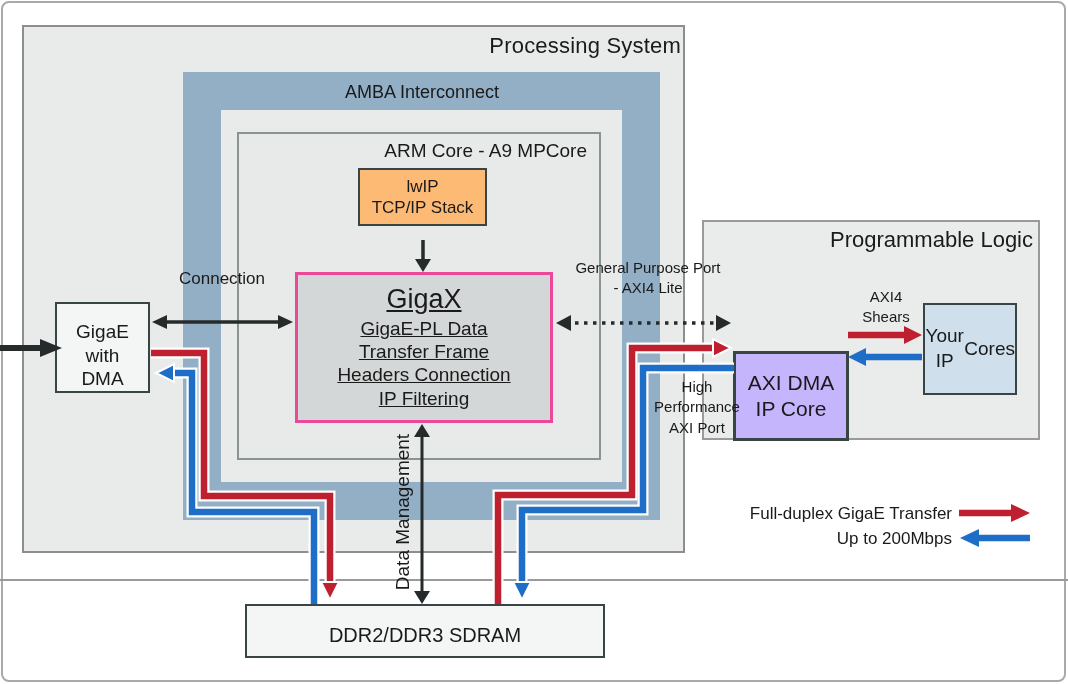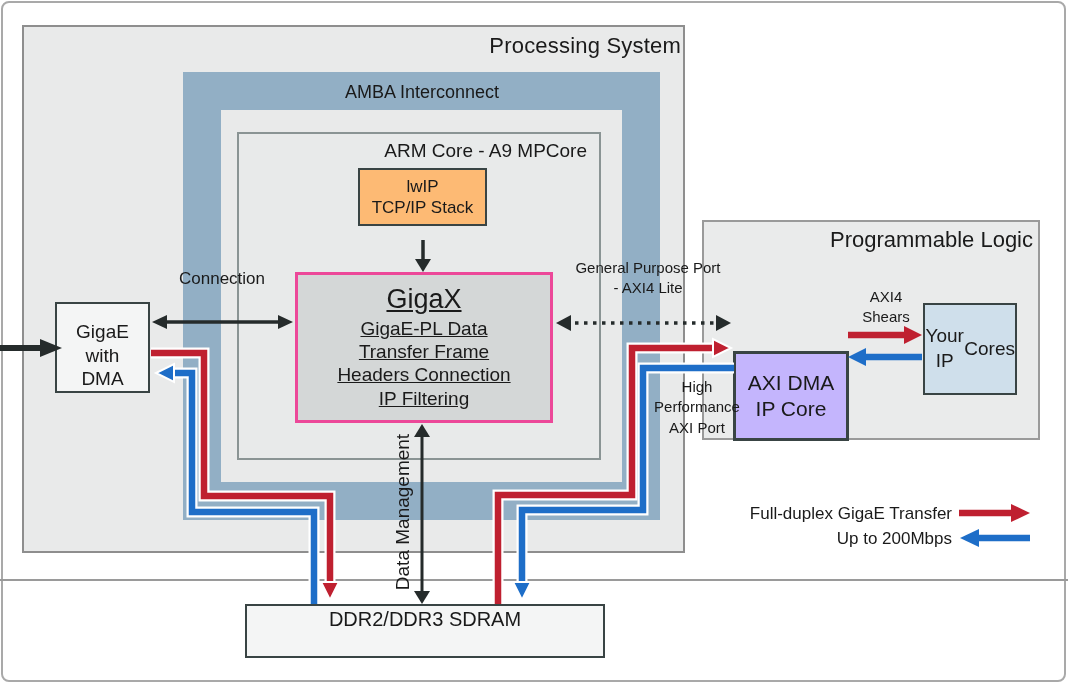--- a/index.html
+++ b/index.html
@@ -78,21 +78,21 @@
   .yourip-box {
     left: 923px; top: 303px; width: 94px; height: 92px;
     background: #cfdfeb; border: 2px solid #394444;
     display: flex; justify-content: center; align-items: center;
     font-size: 19px; line-height: 1.3; text-align: center;
   }
   .sdram-box {
     left: 245px; top: 604px; width: 360px; height: 54px;
     background: #f4f5f5; border: 2px solid #394444;
     display: flex; justify-content: center; align-items: flex-end;
-    font-size: 20px; padding-bottom: 25px;
+    font-size: 20px; padding-bottom: 9px;
   }
   .lbl { text-align: center; line-height: 1.25; z-index: 6; }
   .lbl-ethernet { left: 152px; top: 268px; width: 140px; font-size: 17px; }
   .lbl-gpport  { left: 556px; top: 258px; width: 184px; font-size: 15px; line-height: 1.3; }
   .lbl-hpport  { left: 645px; top: 377px; width: 104px; font-size: 15px; line-height: 1.35; }
   .lbl-shears  { left: 846px; top: 287px; width: 80px;  font-size: 15px; line-height: 1.3; }
   .lbl-datamgmt {
     left: 314px; top: 500px; width: 180px; height: 24px;
     font-size: 19px; transform: rotate(-90deg); text-align: center; z-index: 6;
   }

